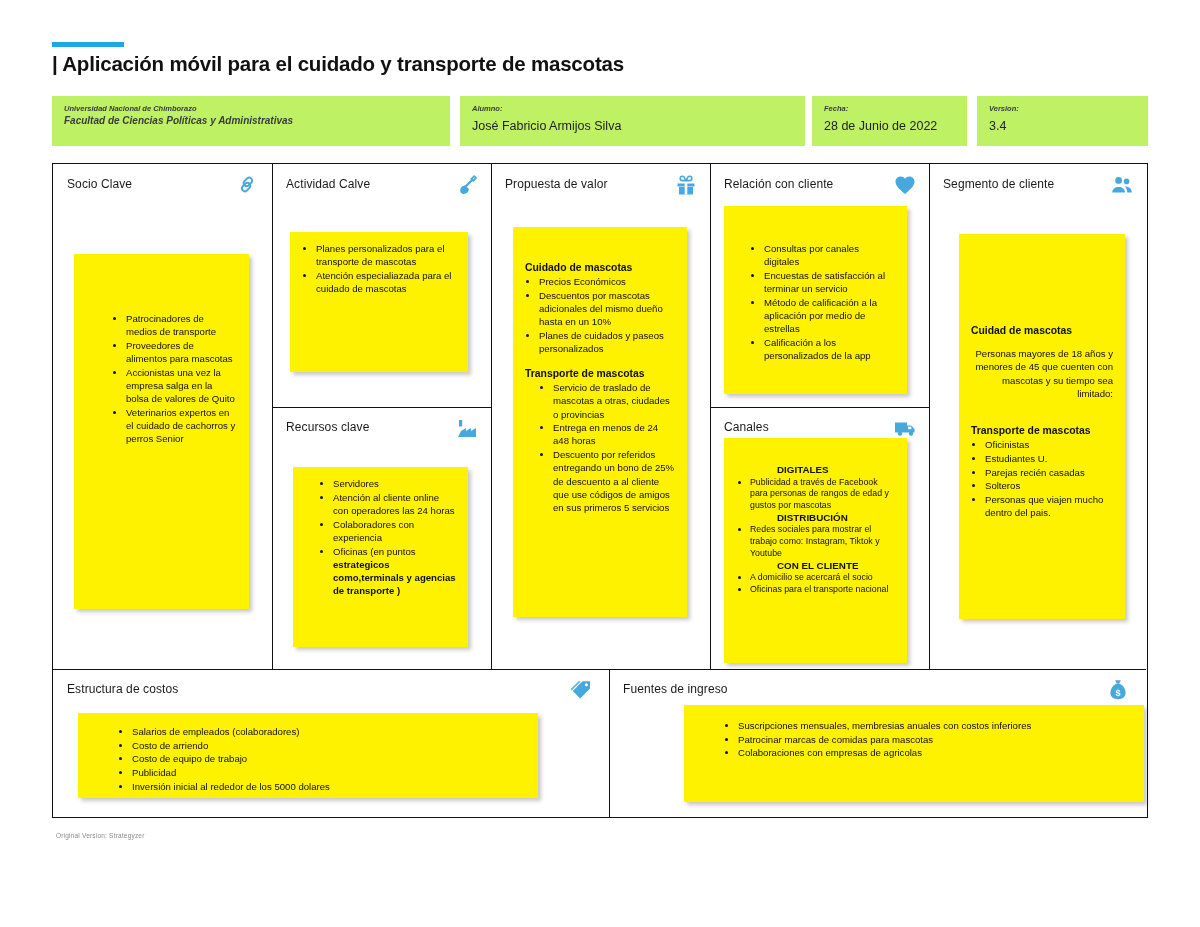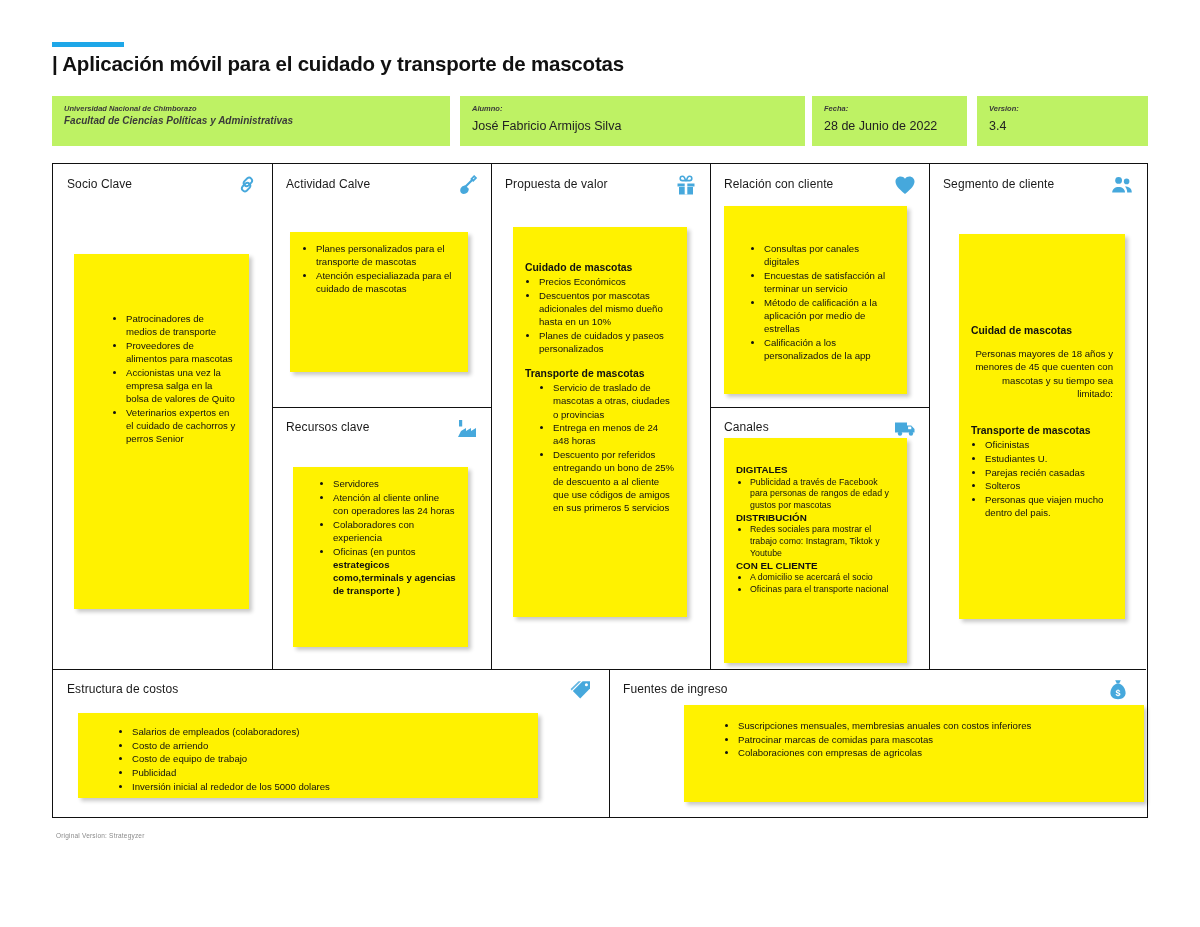--- a/index.html
+++ b/index.html
@@ -148,21 +148,21 @@
     list-style: disc;
   }
   .note ul.wide { padding-left: 40px; }
   .note ul.mid  { padding-left: 28px; }
   .note li { margin: 0 0 0.5px 0; }
   .note .hd {
     font-weight: 700;
     margin: 0 0 1px 0;
     font-size: 10.4px;
   }
-  .note .hd.small { font-size: 9.8px; }
+  .note .hd.small { font-size: 9.8px; margin-left: 41px; }
   .note .para { margin: 0; text-align: right; }
   .note .gap { height: 11px; }
   .note b { font-weight: 700; }
 
   .footer-note {
     position: absolute;
     left: 56px;
     top: 832px;
     font-size: 6.5px;
     color: #8a8a8a;

